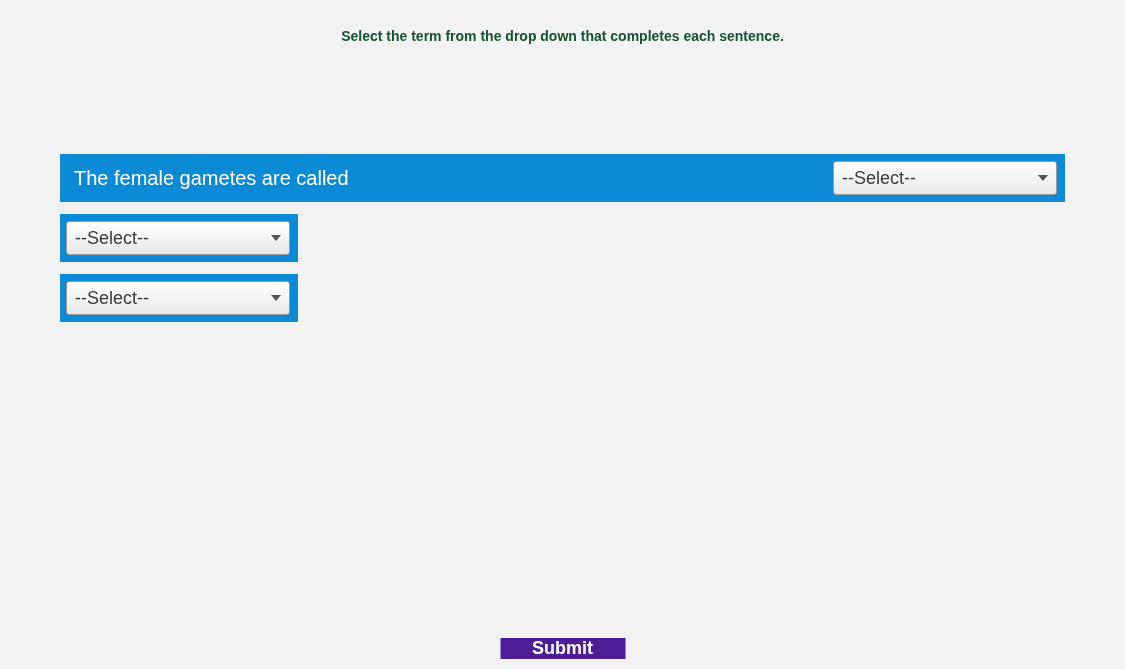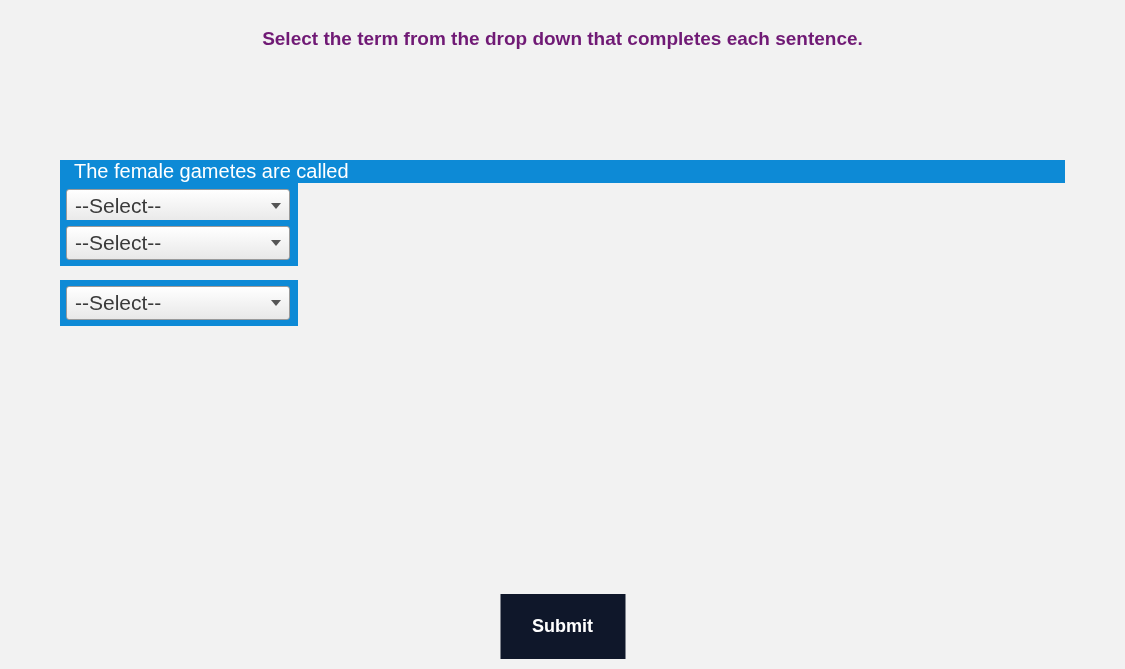--- a/index.html
+++ b/index.html
@@ -16,34 +16,33 @@
       overflow: hidden;
     }
     .container {
       width: 100%;
       height: 100%;
       padding: 20px 30px;
     }
     .instruction {
       text-align: center;
       font-weight: bold;
-      font-size: 19px;
-      color: #701a75;
+      font-size: 14px;
+      color: #14532d;
       margin-top: 8px;
       margin-bottom: 110px;
     }
     .rows {
       padding: 0 30px;
     }
     .row {
       display: flex;
       align-items: stretch;
       margin-bottom: 12px;
       height: 48px;
-      flex-direction: column;
     }
     .row-label {
       background: #0d8ad6;
       color: #fff;
       font-size: 20px;
       padding-left: 14px;
       display: flex;
       align-items: center;
       flex: 1;
     }
@@ -58,21 +57,21 @@
       width: 100%;
       height: 34px;
       background: linear-gradient(#ffffff, #e8e8e8);
       border: 1px solid #9a9a9a;
       border-radius: 3px;
       display: flex;
       align-items: center;
       justify-content: space-between;
       padding: 0 6px 0 8px;
       color: #3a3a3a;
-      font-size: 21px;
+      font-size: 18px;
       cursor: pointer;
       user-select: none;
     }
     .select-text {
       flex: 1;
     }
     .select-arrow {
       width: 14px;
       height: 14px;
       display: flex;
@@ -84,26 +83,26 @@
       height: 10px;
       fill: #555;
     }
     .submit-wrap {
       position: absolute;
       left: 50%;
       transform: translateX(-50%);
       bottom: 10px;
     }
     .submit-btn {
-      background: #0f172a;
+      background: #4c1d95;
       color: #fff;
       border: none;
       font-size: 18px;
       font-weight: bold;
-      padding: 22px 32px;
+      padding: 0 32px;
       cursor: pointer;
     }
   </style>
 </head>
 <body>
 
 <div class="container">
   <div class="instruction">Select the term from the drop down that completes each sentence.</div>
 
   <div class="rows">

